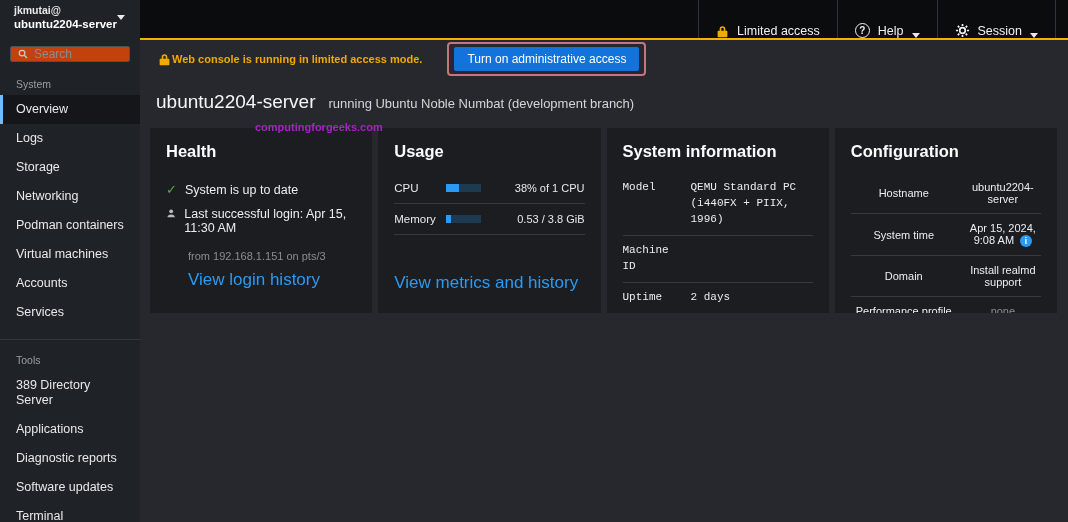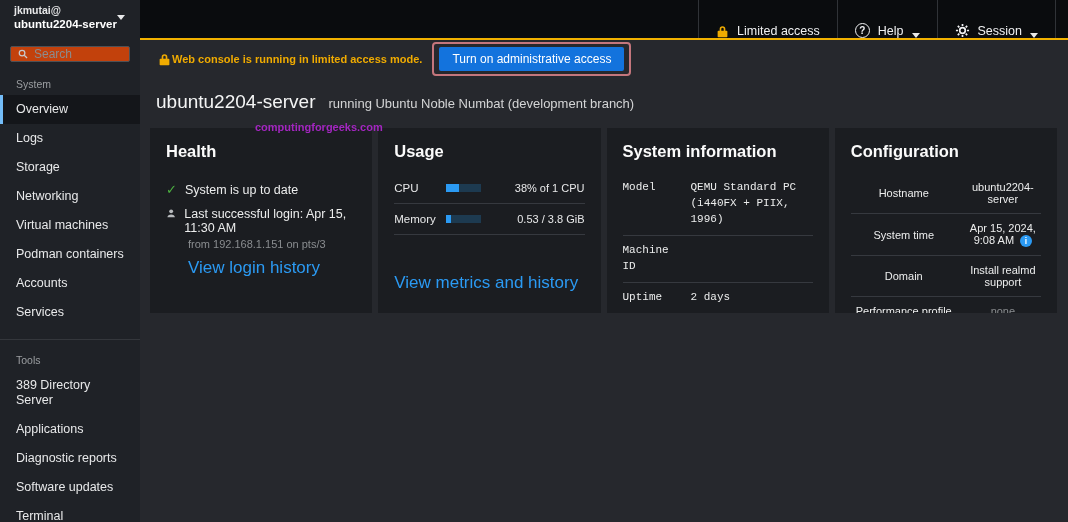--- a/index.html
+++ b/index.html
@@ -27,40 +27,40 @@
   .main { flex:1; display:flex; flex-direction:column; position:relative; background:#26282d; }
 
   .masthead { height:40px; min-height:40px; background:#0a0c0e; border-bottom:2px solid #f2b200; display:flex; justify-content:flex-end; align-items:stretch; padding-right:12px; }
   .mast-item { display:flex; align-items:flex-end; gap:8px; padding:0 17px; border-left:1px solid #303337; cursor:pointer; font-size:12.5px; color:#f0f1f2; }
   .mast-item.session { border-right:1px solid #303337; }
   .help-circle { width:15px; height:15px; border:1.6px solid #f0f1f2; border-radius:50%; display:flex; align-items:center; justify-content:center; font-size:10px; font-weight:700; color:#f0f1f2; }
 
   
   .banner { height:38px; display:flex; align-items:center; padding-left:18px; }
   .banner-msg { margin-left:1px; font-size:11px; font-weight:700; color:#f0ab00; }
-  .annotation { margin-left:10px; border:2px solid #c4767c; border-radius:4px; padding:3px 5px; display:inline-flex; }
+  .annotation { margin-left:25px; border:2px solid #c4767c; border-radius:4px; padding:3px 5px; display:inline-flex; }
   .primary-btn { background:#1373dd; color:#fff; border:none; border-radius:2px; font-size:12px; padding:5px 13px; cursor:pointer; font-family:inherit; }
 
   
   .page-title-row { display:flex; align-items:baseline; padding:13px 16px 0 16px; height:50px; }
   .page-title { font-size:19px; font-weight:400; color:#f4f5f5; }
   .page-subtitle { margin-left:13px; font-size:13px; color:#d4d5d6; }
   .watermark { position:absolute; left:115px; top:121px; font-size:11px; color:#a326c0; font-weight:600; }
 
   
   .cards { display:grid; grid-template-columns:repeat(4,1fr); gap:6px; padding:0 11px 0 10px; }
   .card { background:#1b1d21; height:185px; padding:14px 16px; display:flex; flex-direction:column; overflow:hidden; }
   .card-title { font-size:16.5px; font-weight:600; color:#fbfbfb; margin-bottom:12px; }
   .card-link { color:#2b9af3; font-size:17px; text-decoration:none; cursor:pointer; }
   .bottom-link { margin-top:auto; padding-bottom:6px; }
 
   
   .health-row { display:flex; align-items:flex-start; gap:8px; font-size:12.5px; margin-top:10px; color:#eceded; }
   .check-glyph { color:#4cb140; font-weight:700; font-size:13px; line-height:14px; }
-  .health-sub { margin-left:22px; margin-top:3px; font-size:11px; color:#8a8d90; }
+  .health-sub { margin-left:22px; margin-top:15px; font-size:11px; color:#8a8d90; }
   .health-link { margin-left:22px; margin-top:8px; }
 
   
   .usage-row { display:grid; grid-template-columns:52px 1fr 92px; align-items:center; padding:9px 0; border-bottom:1px solid #36393f; font-size:11.5px; }
   .usage-label { color:#e8e9ea; }
   .bar-track { height:8px; background:#1d3a50; margin-right:12px; }
   .bar-fill { height:100%; background:#2b9af3; }
   .usage-value { text-align:right; color:#e8e9ea; font-size:11px; }
 
   
@@ -98,22 +98,22 @@
       <input placeholder="Search" style="">
     </div>
 
     <nav>
       <div class="nav-section">
         <div class="nav-label">System</div>
         <a class="nav-item active">Overview</a>
         <a class="nav-item">Logs</a>
         <a class="nav-item">Storage</a>
         <a class="nav-item">Networking</a>
+        <a class="nav-item">Podman containers</a>
         <a class="nav-item">Virtual machines</a>
-        <a class="nav-item">Podman containers</a>
         <a class="nav-item">Accounts</a>
         <a class="nav-item">Services</a>
       </div>
       <div class="nav-section tools">
         <div class="nav-label">Tools</div>
         <a class="nav-item">389 Directory Server</a>
         <a class="nav-item">Applications</a>
         <a class="nav-item">Diagnostic reports</a>
         <a class="nav-item">Software updates</a>
         <a class="nav-item">Terminal</a>

